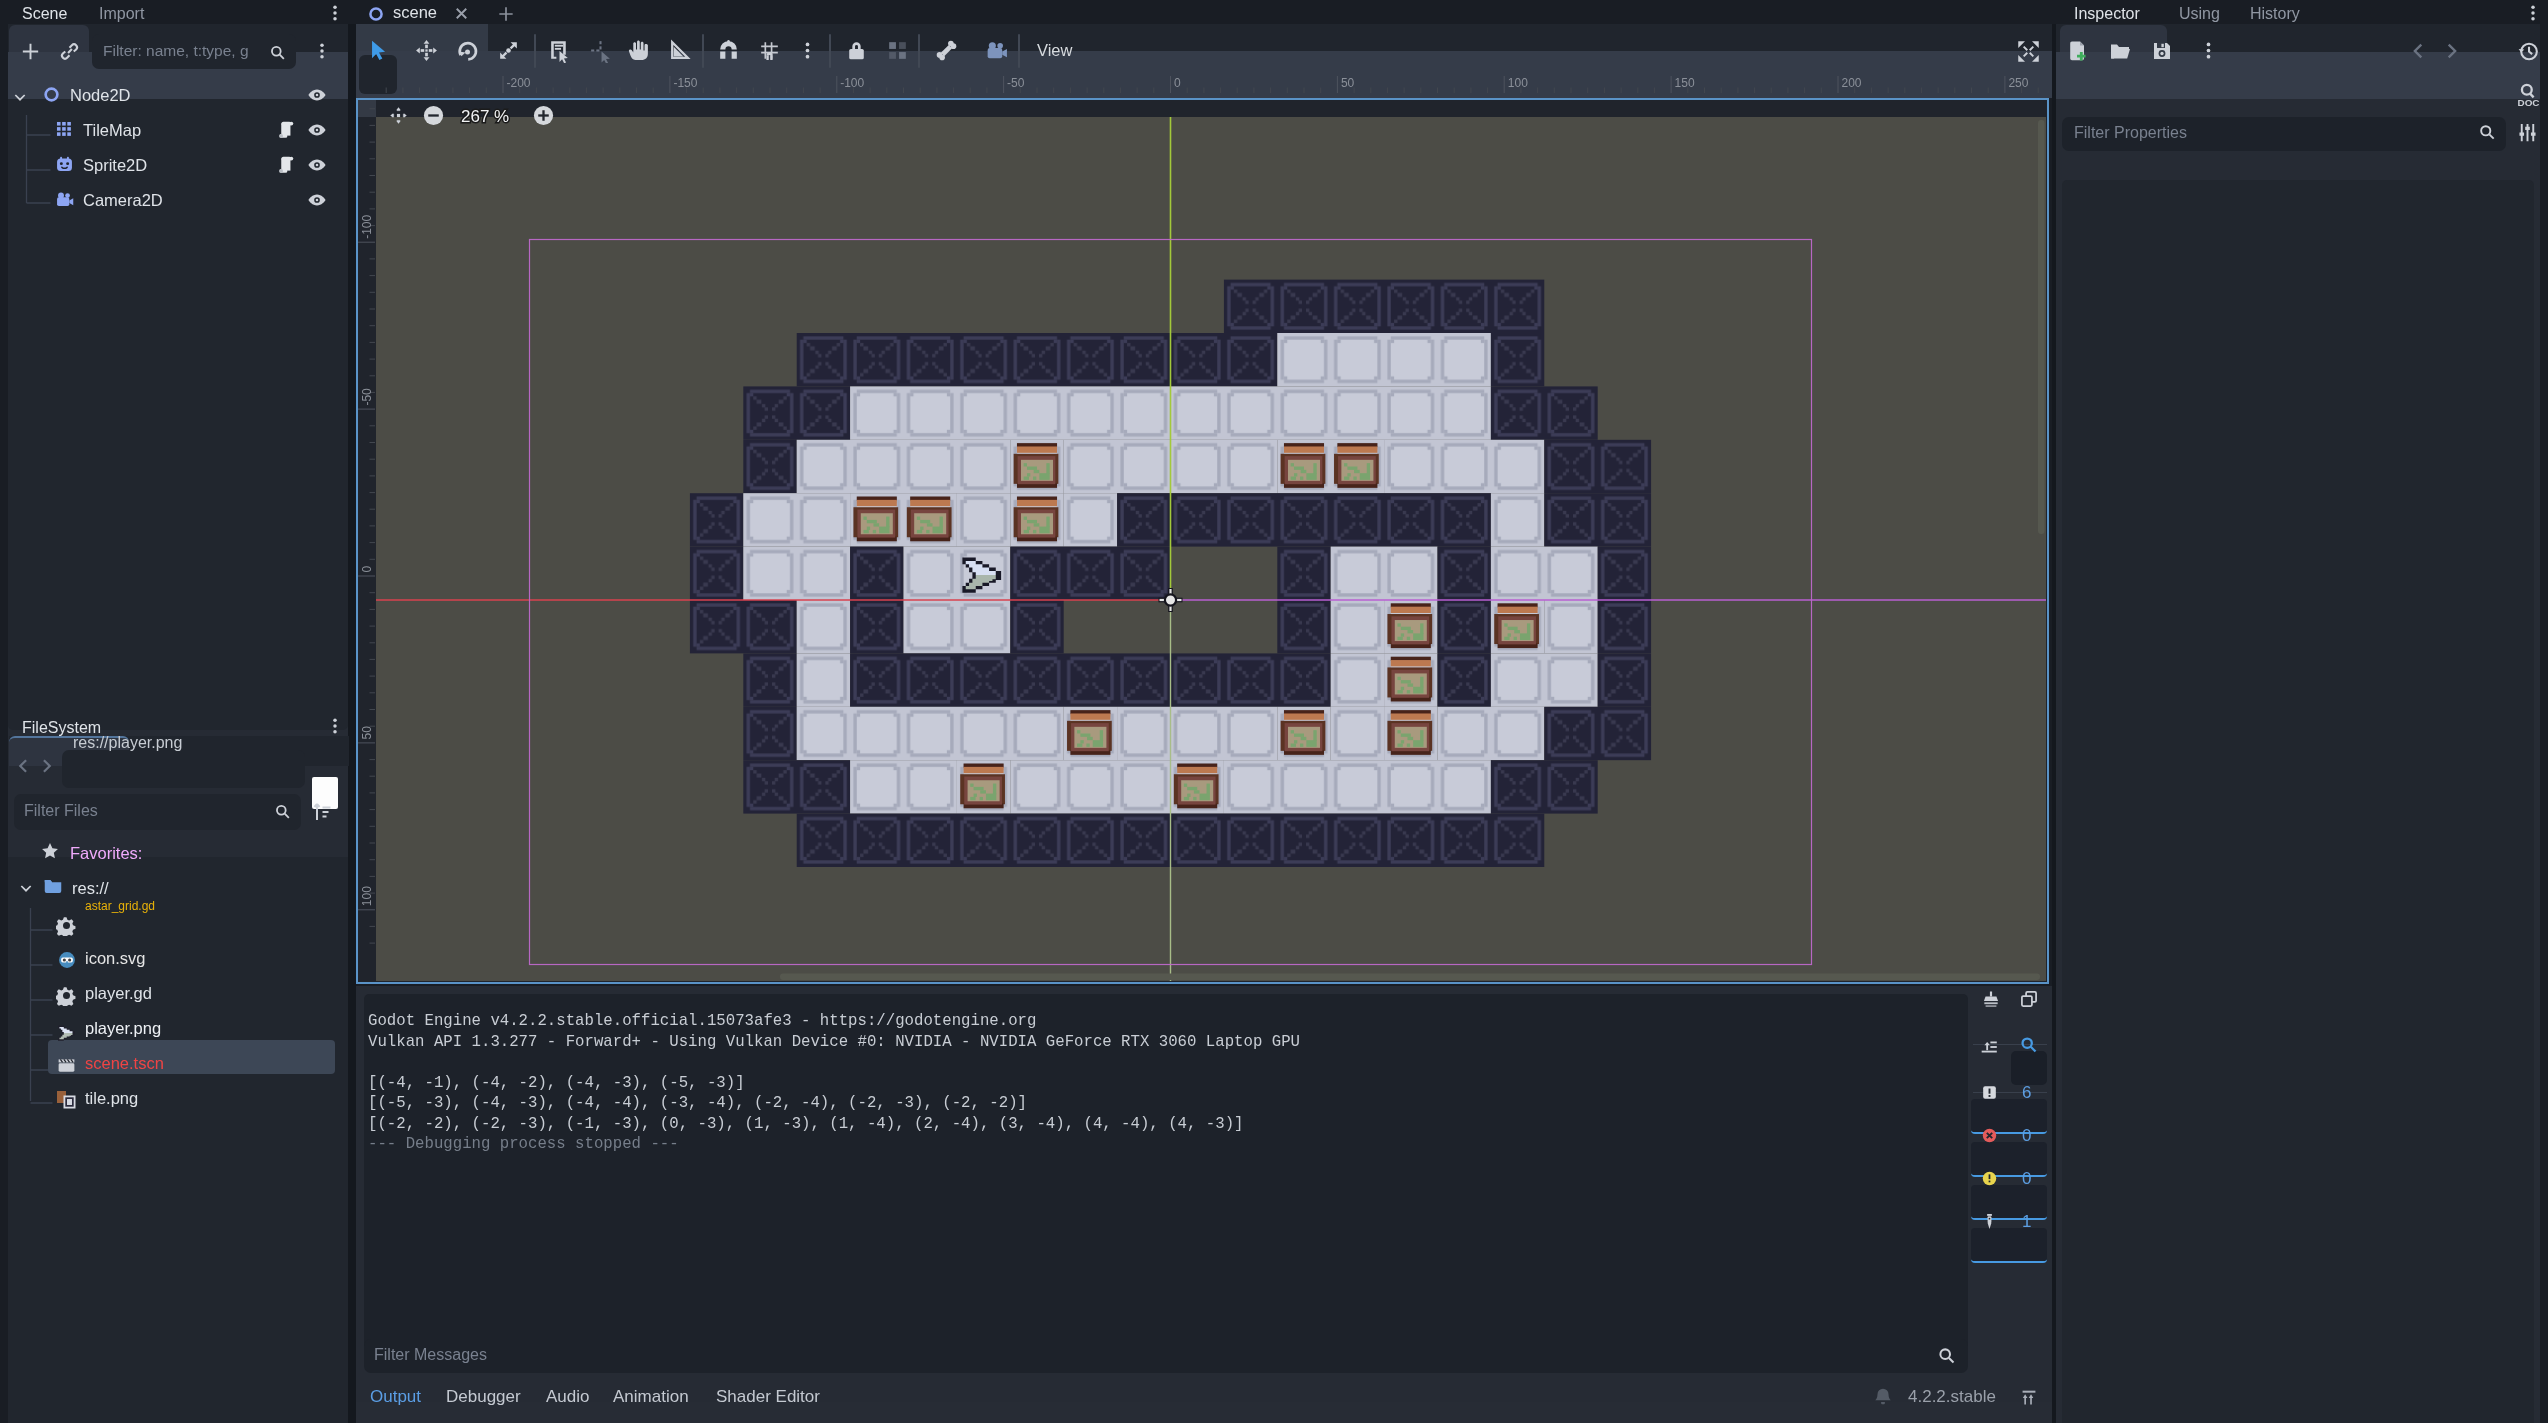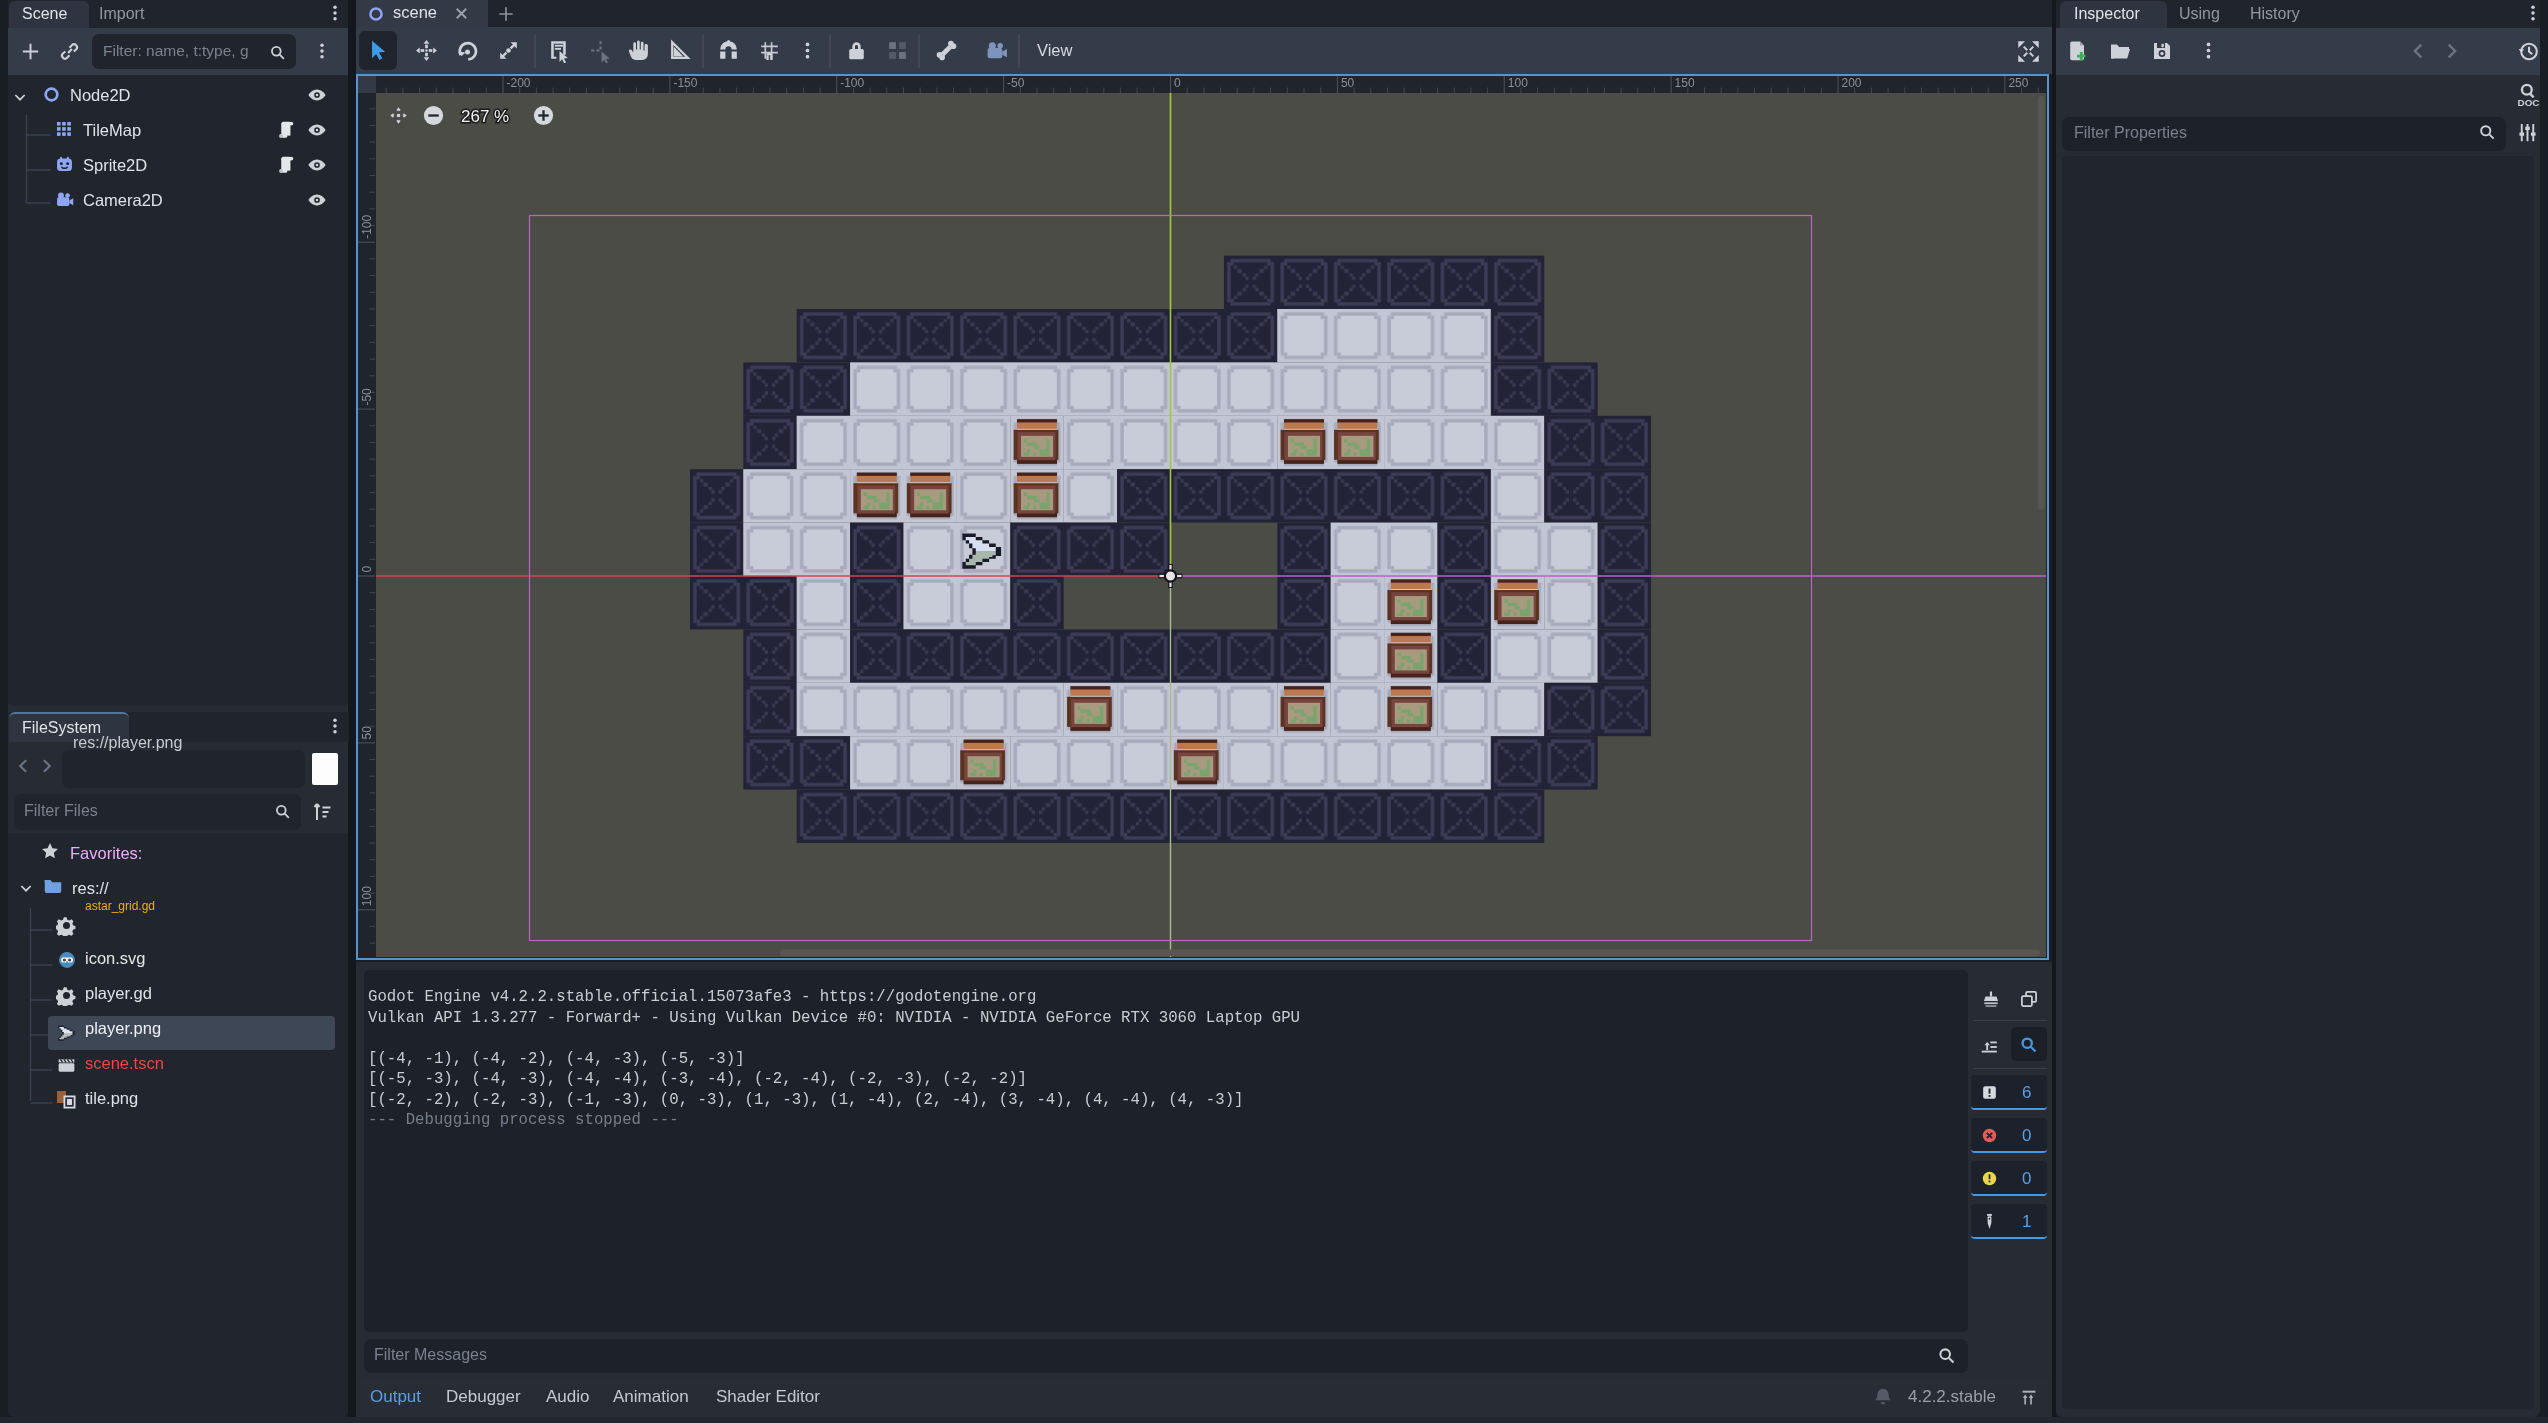--- a/index.html
+++ b/index.html
@@ -1,15 +1,15 @@
 <!DOCTYPE html>
 <html><head><meta charset="utf-8"><style>
 * { margin:0; padding:0; box-sizing:border-box; }
 html,body { width:2548px; height:1423px; background:#191d24; font-family:"Liberation Sans",sans-serif; overflow:hidden; }
-.abs { position:absolute; }
+.abs { position:absolute;margin-top:24px; }
 .ic { position:absolute; }
 .txt { position:absolute; white-space:nowrap; }
 #page { position:relative; width:2548px; height:1094px; }
 .input { position:absolute; background:#20252d; border-radius:7px; }
 .ph { color:#79818f; font-size:15.5px; }
 .sep { position:absolute; width:2px; background:#414854; top:34px; height:34px; border-radius:1px; }
 </style></head><body>
 <div id="page">
 <div class="abs" style="left:348px;top:0;width:8px;height:1423px;background:#14181e"></div>
 <div class="abs" style="left:2052px;top:0;width:4px;height:1423px;background:#14181e"></div>

